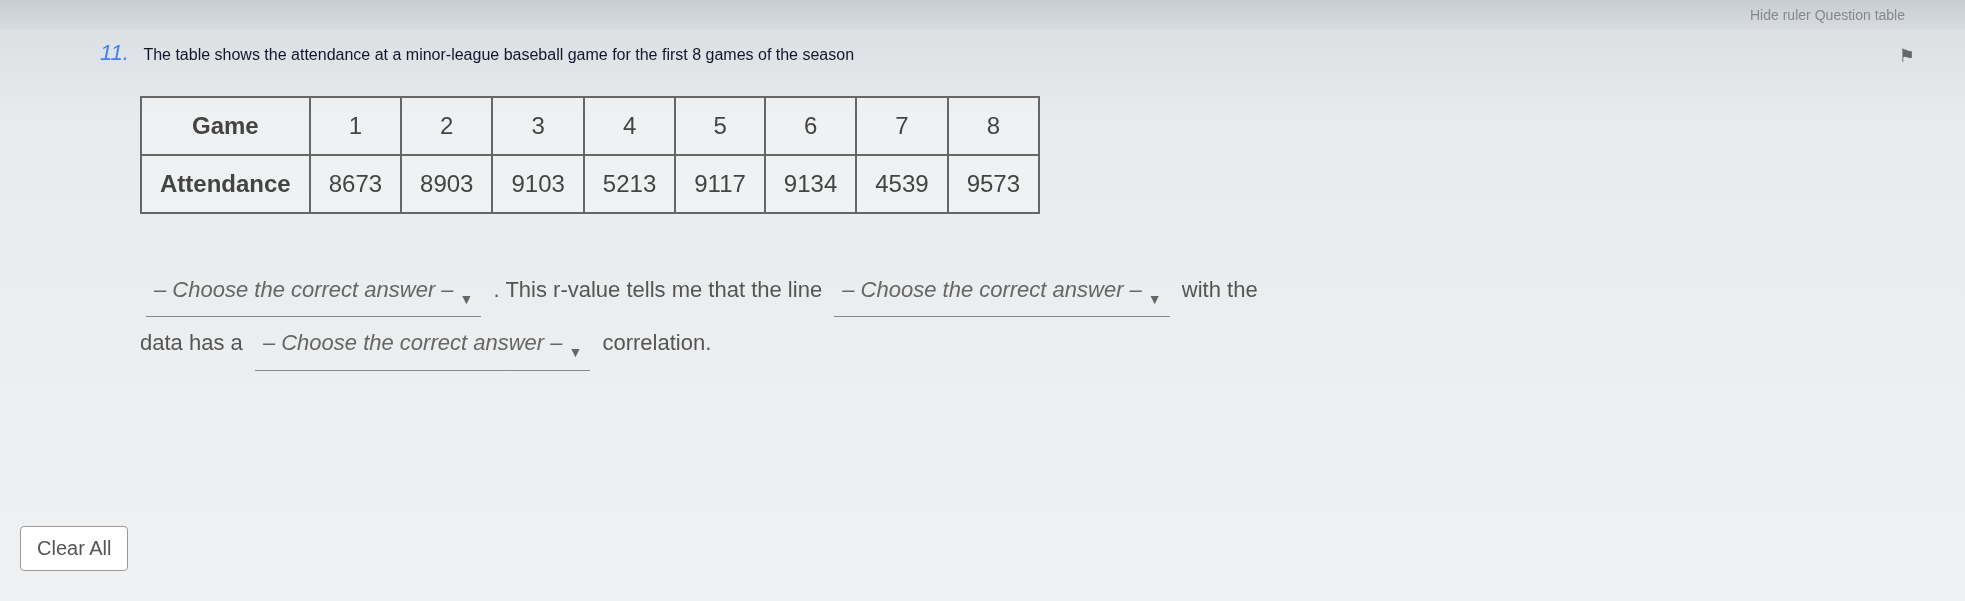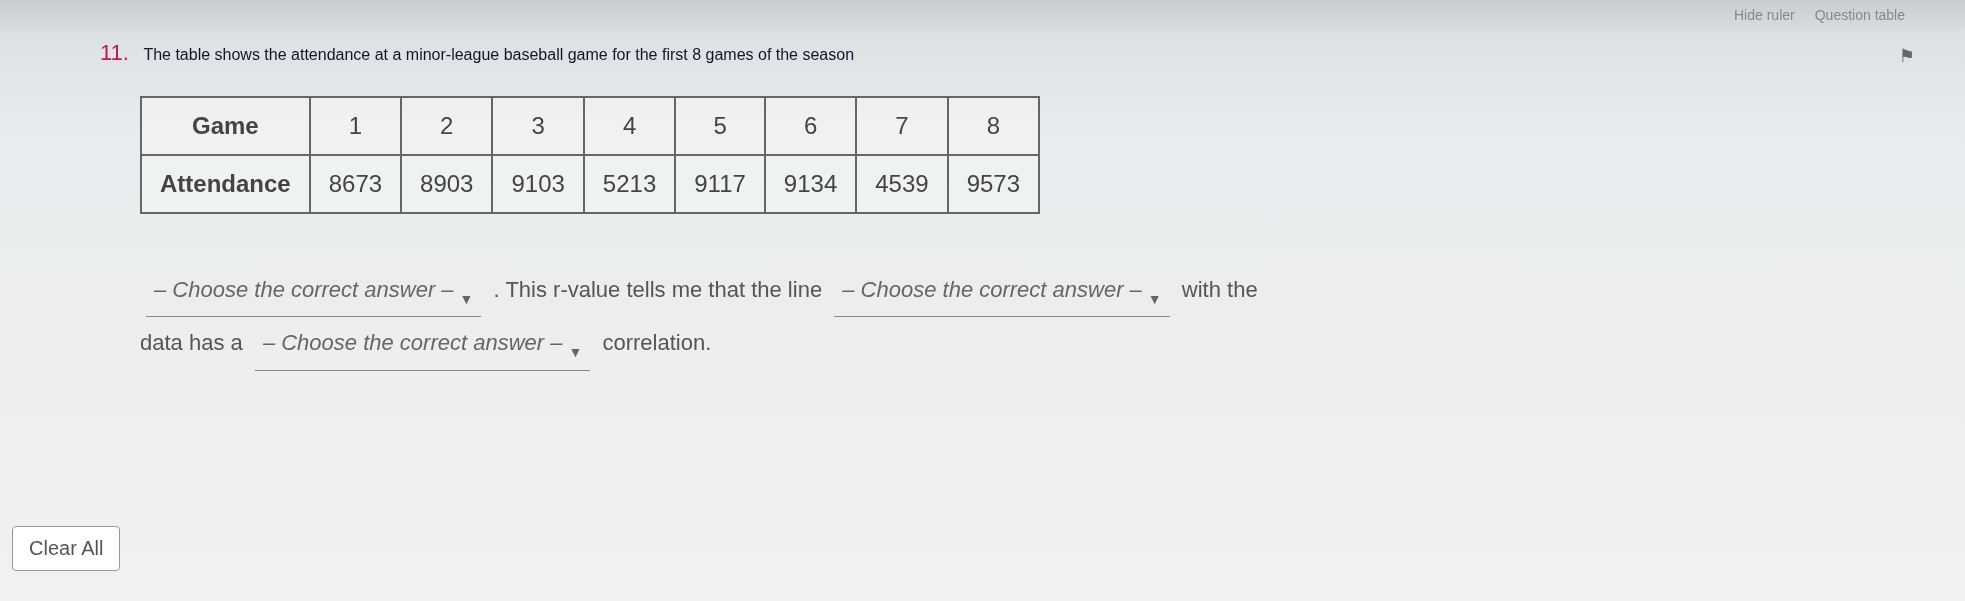--- a/index.html
+++ b/index.html
@@ -15,22 +15,23 @@
       padding: 20px 40px;
       color: #555;
       position: relative;
     }
     .question-container {
       padding: 20px 60px;
     }
     .question-number {
       display: inline;
       font-size: 22px;
-      color: #be185d;
+      color: #3b82f6;
       margin-right: 10px;
+      font-style: italic;
     }
     .question-text {
       display: inline;
       font-size: 16px;
       color: #0f172a;
     }
     .data-table {
       margin-top: 30px;
       margin-left: 40px;
       border-collapse: collapse;
@@ -63,41 +64,41 @@
       cursor: pointer;
       margin: 0 6px;
     }
     .dropdown-arrow {
       margin-left: 6px;
       font-size: 14px;
     }
     .clear-button {
       position: absolute;
       bottom: 30px;
-      left: 12px;
+      left: 20px;
       padding: 10px 16px;
       border: 1px solid #999;
       border-radius: 4px;
       background: #fff;
       color: #555;
       font-size: 20px;
       cursor: pointer;
     }
     .top-bar {
       position: absolute;
       top: 0;
       left: 0;
       right: 0;
       height: 30px;
       background: linear-gradient(to bottom, #c8cdd2, #d8dce0);
       display: flex;
       justify-content: flex-end;
       align-items: center;
       padding-right: 60px;
-      gap: 20px;
+      gap: 4px;
     }
     .top-bar-item {
       font-size: 14px;
       color: #888;
     }
     .flag-icon {
       position: absolute;
       top: 45px;
       right: 50px;
       color: #666;

